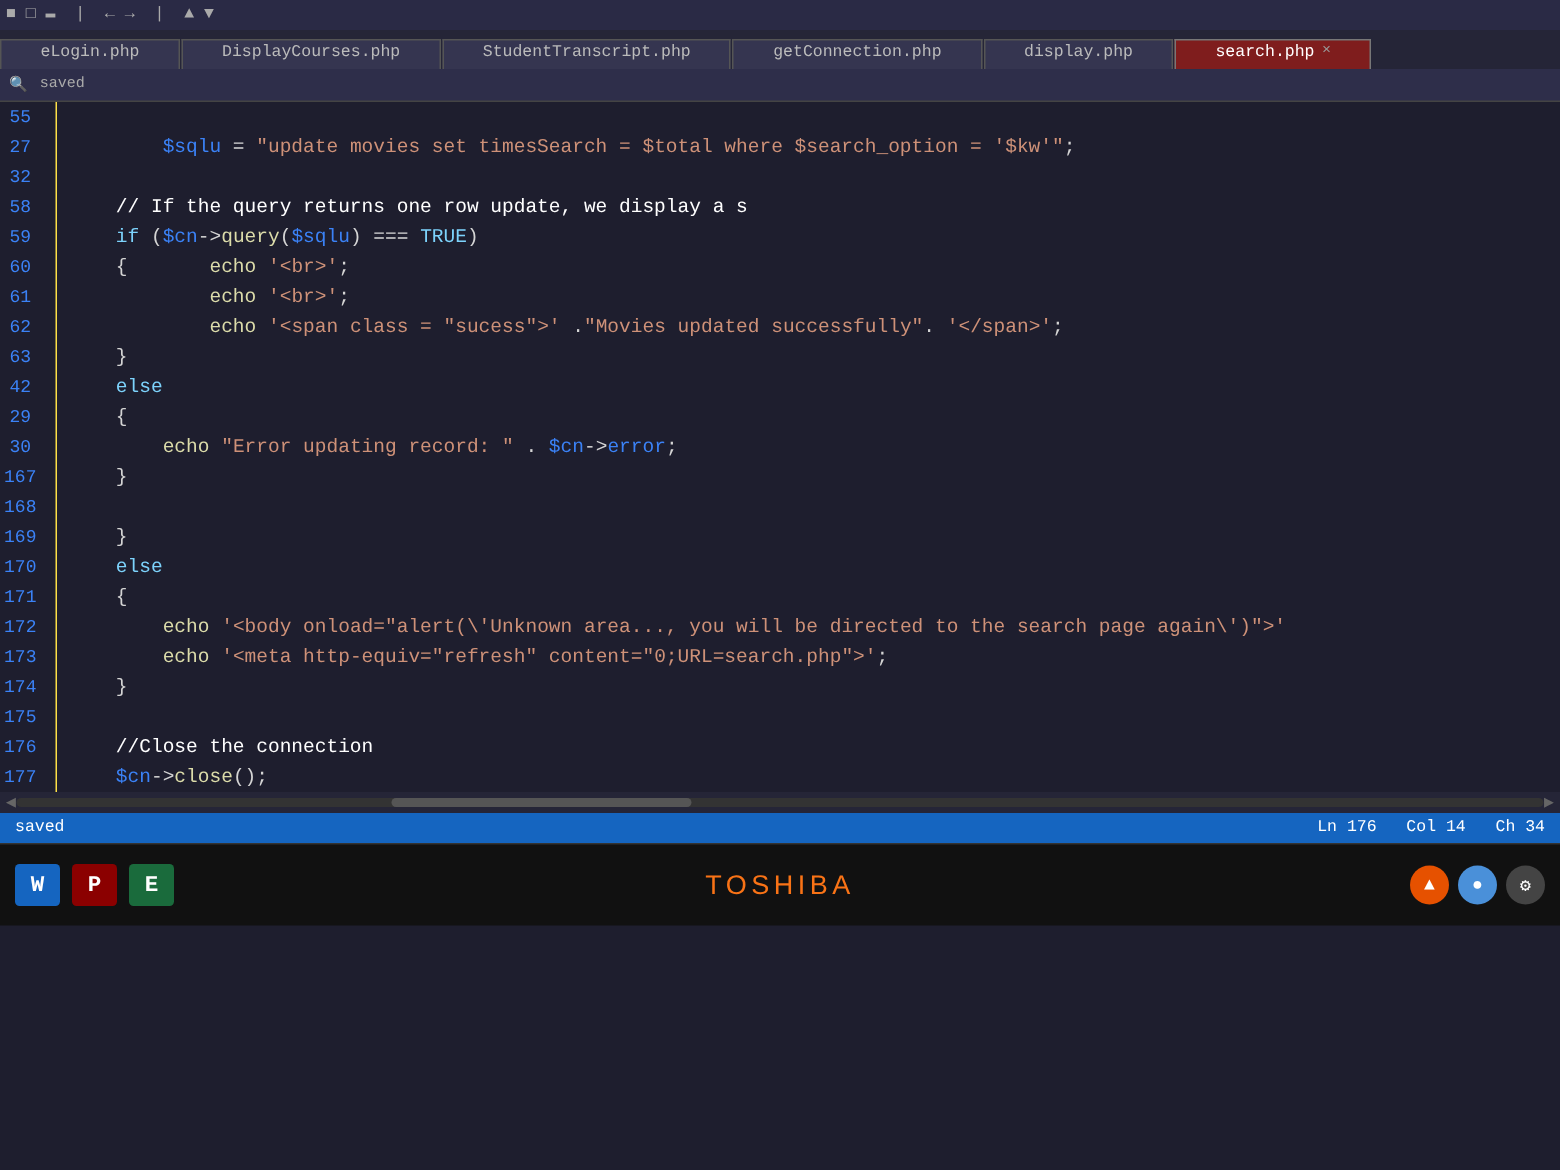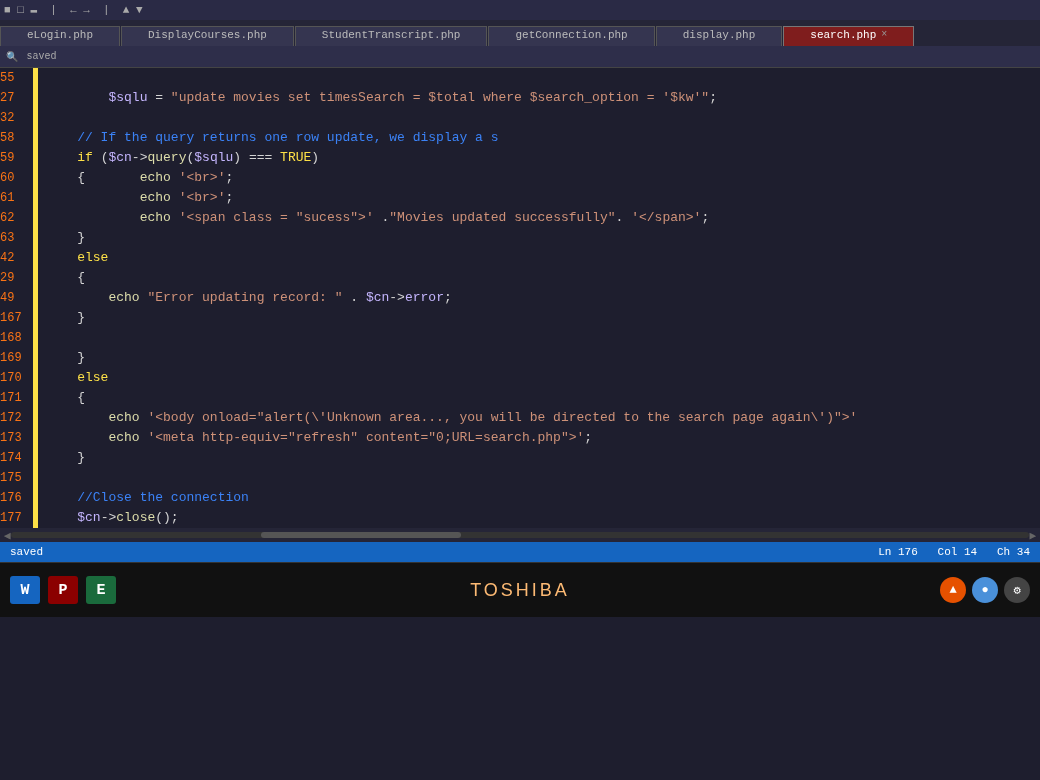--- a/index.html
+++ b/index.html
@@ -87,43 +87,43 @@
       overflow: hidden;
     }
 
     .code-row {
       display: flex;
       height: 20px;
       line-height: 20px;
     }
 
     .ln {
-      color: #f97316;
+      color: #3b82f6;
       min-width: 38px;
-      text-align: left;
+      text-align: center;
       padding-right: 10px;
       font-size: 12px;
-      border-right: 5px solid #fde047;
+      border-right: 1px solid #fde047;
       background: #1e1e2e;
       user-select: none;
     }
 
     .lc {
       padding-left: 8px;
       font-size: 13px;
       white-space: pre;
       color: #d4d4d4;
       flex: 1;
     }
 
-    .c-blue { color: #fde047; text-align: center; }
+    .c-blue { color: #7dd3fc; text-align: center; }
     .c-orange { color: #ce9178; }
     .c-yellow { color: #dcdcaa; margin-top: 21px; }
-    .c-cyan { color: #c4b5fd; }
-    .c-green { color: #3b82f6; margin-top: 40px; }
+    .c-cyan { color: #3b82f6; }
+    .c-green { color: #ffffff; margin-top: 40px; }
 
     .bottom-scroll {
       height: 14px;
       background: #252537;
       display: flex;
       align-items: center;
       padding: 0 4px;
     }
 
     .scroll-track {
@@ -162,21 +162,21 @@
       align-items: center;
       padding: 0 10px;
       border-top: 1px solid #333;
       position: relative;
     }
 
     .toshiba-text {
       position: absolute;
       left: 50%;
       transform: translateX(-50%);
-      color: #fdba74;
+      color: #f97316;
       font-size: 18px;
       font-family: Arial, sans-serif;
       letter-spacing: 3px;
       font-weight: 300;
     }
   </style>
 </head>
 <body>
 
 <div class="screen">
@@ -265,21 +265,21 @@
       <span class="ln">42</span>
       <span class="lc">    <span class="c-blue">else</span></span>
     </div>
 
     <div class="code-row">
       <span class="ln">29</span>
       <span class="lc">    {</span>
     </div>
 
     <div class="code-row">
-      <span class="ln">49</span>
+      <span class="ln">30</span>
       <span class="lc">        <span class="c-yellow">echo</span> <span class="c-orange">"Error updating record: "</span> . <span class="c-cyan">$cn</span>-&gt;<span class="c-cyan">error</span>;</span>
     </div>
 
     <div class="code-row">
       <span class="ln">167</span>
       <span class="lc">    }</span>
     </div>
 
     <div class="code-row">
       <span class="ln">168</span>

